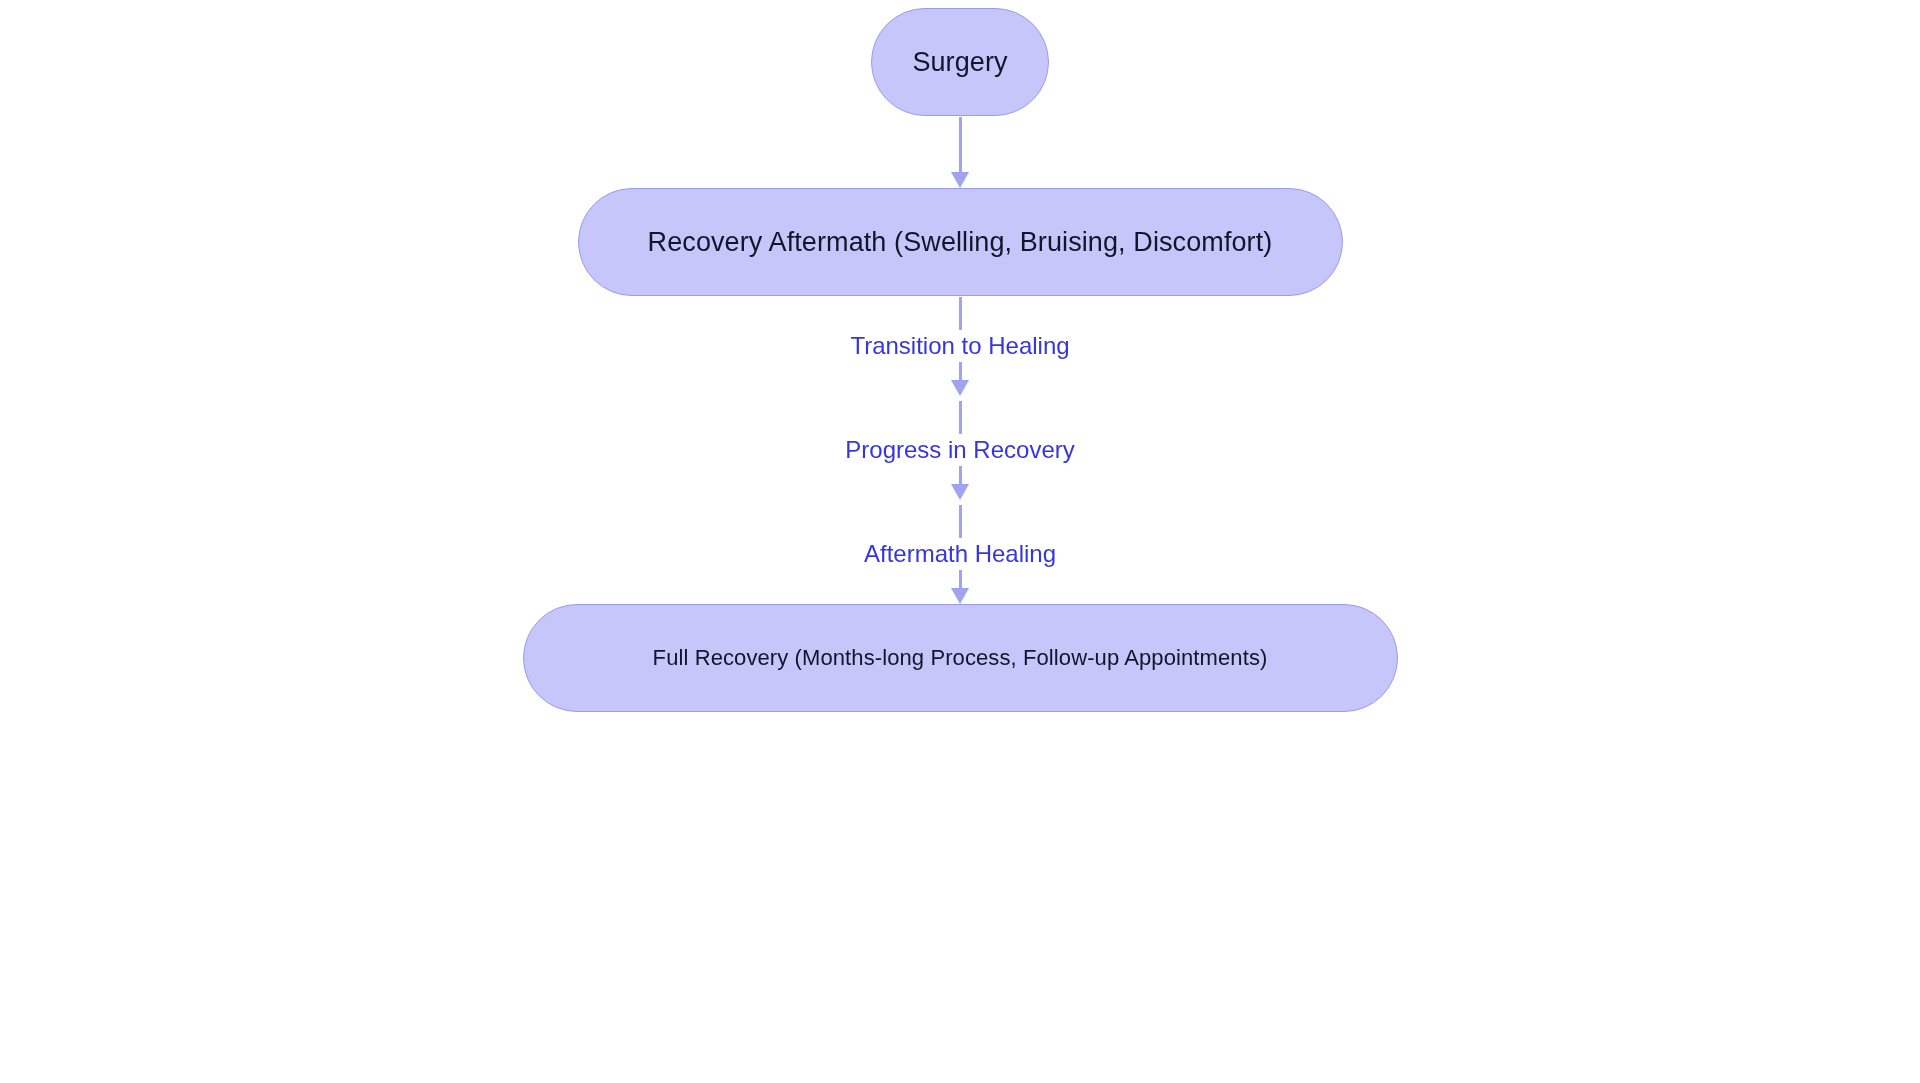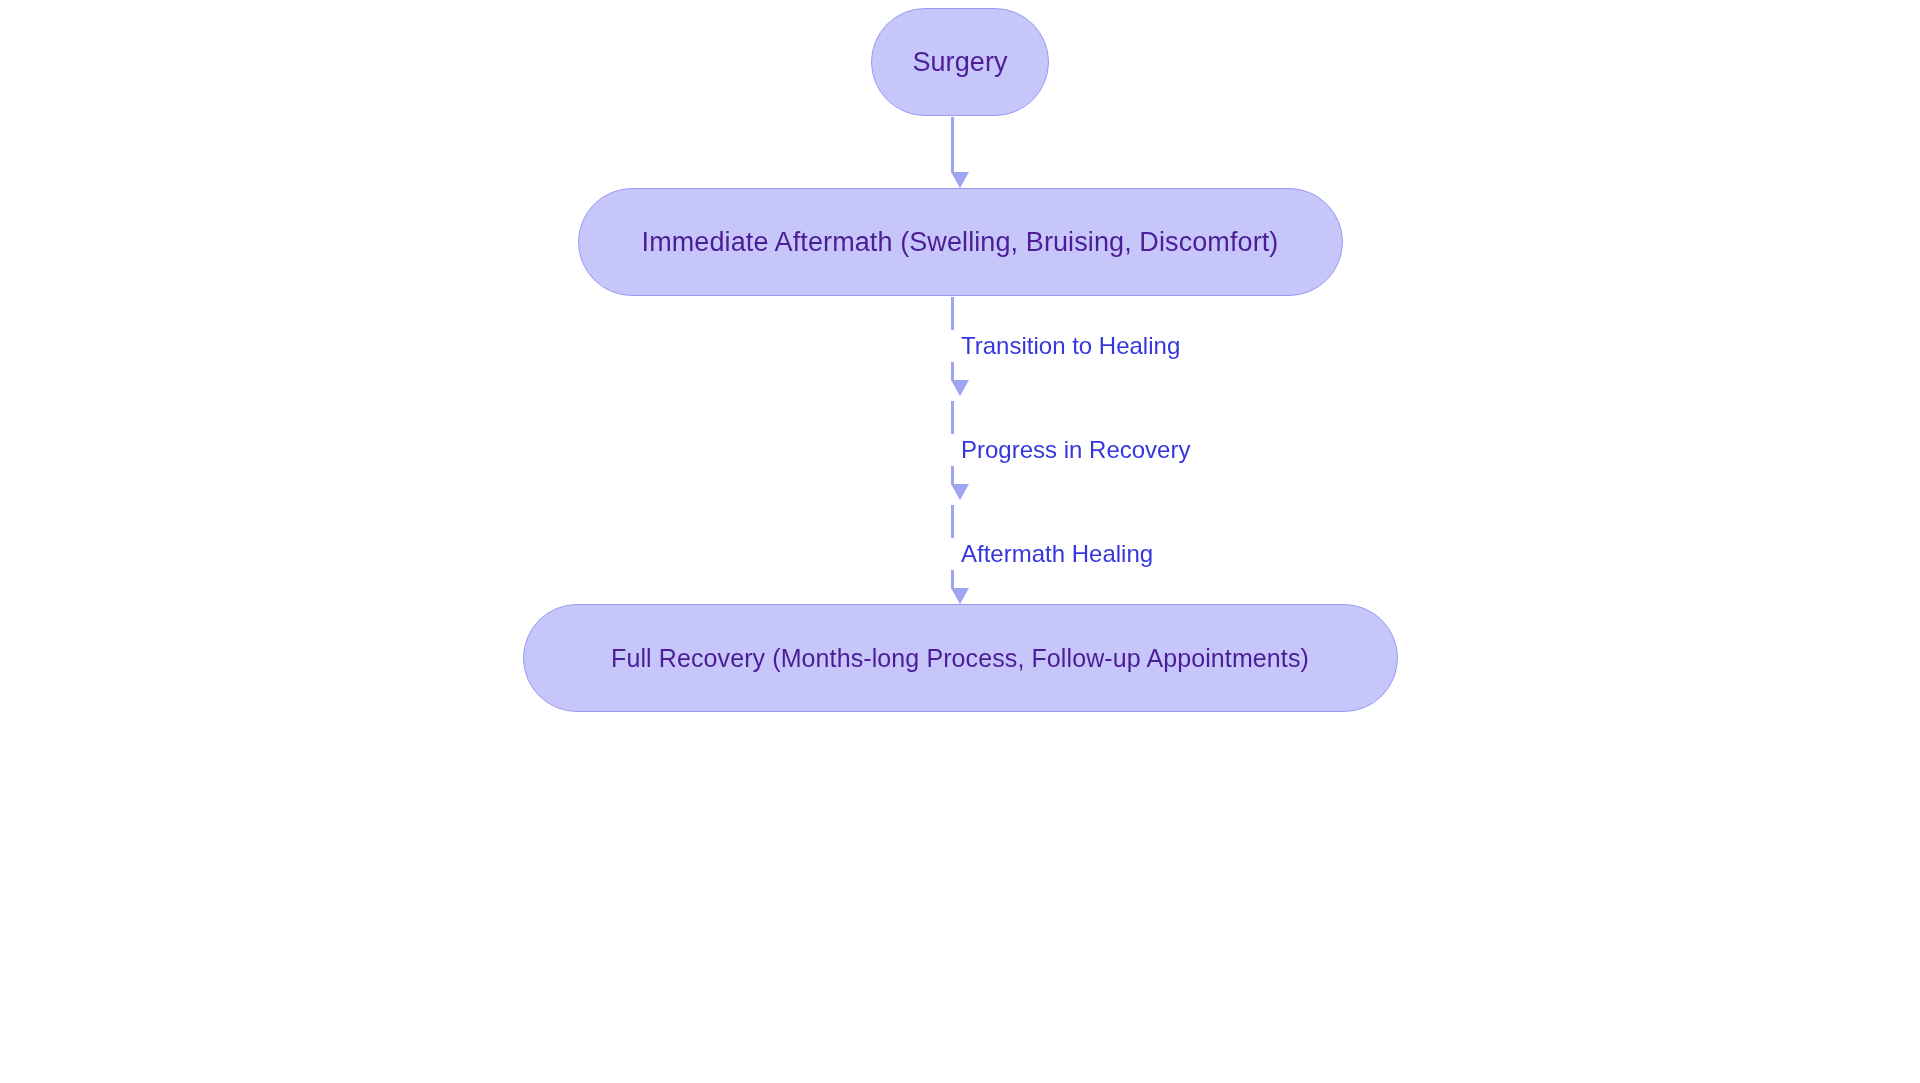--- a/index.html
+++ b/index.html
@@ -30,21 +30,21 @@
     align-items: center;
     justify-content: flex-start;
   }
 
   
   .node {
     box-sizing: border-box;
     background: #c6c6fb;
     border: 1.6px solid #9a9af2;
     border-radius: 60px;
-    color: #4c1d95;
+    color: #0f172a;
     display: flex;
     align-items: center;
     justify-content: center;
     text-align: center;
     white-space: nowrap;
     line-height: 1;
     letter-spacing: 0.1px;
   }
   .node-0 {
     width: 178px;
@@ -63,28 +63,29 @@
     font-size: 27px;
   }
   .node-3 {
     width: 800px;
     height: 108px;
     font-size: 27px;
   }
   .node-4 {
     width: 875px;
     height: 108px;
-    font-size: 25px;
+    font-size: 22px;
   }
 
   
   .connector {
     position: relative;
     display: flex;
     flex-direction: column;
+    align-items: center;
     justify-content: center;
   }
   .connector .stem {
     width: 3px;
     background: #9fa3f2;
   }
   .connector .arrowhead {
     width: 0;
     height: 0;
     border-left: 9px solid transparent;
@@ -128,21 +129,21 @@
     <div class="node node-0">
       <span>Surgery</span>
     </div>
 
     <div class="connector conn-0">
       <div class="stem"></div>
       <div class="arrowhead"></div>
     </div>
 
     <div class="node node-1">
-      <span>Immediate Aftermath (Swelling, Bruising, Discomfort)</span>
+      <span>Recovery Aftermath (Swelling, Bruising, Discomfort)</span>
     </div>
 
     <div class="connector conn-1">
       <div class="stem"></div>
       <div class="arrowhead"></div>
       <span class="edge-label">Transition to Healing</span>
     </div>
 
 
     <div class="connector conn-2">

